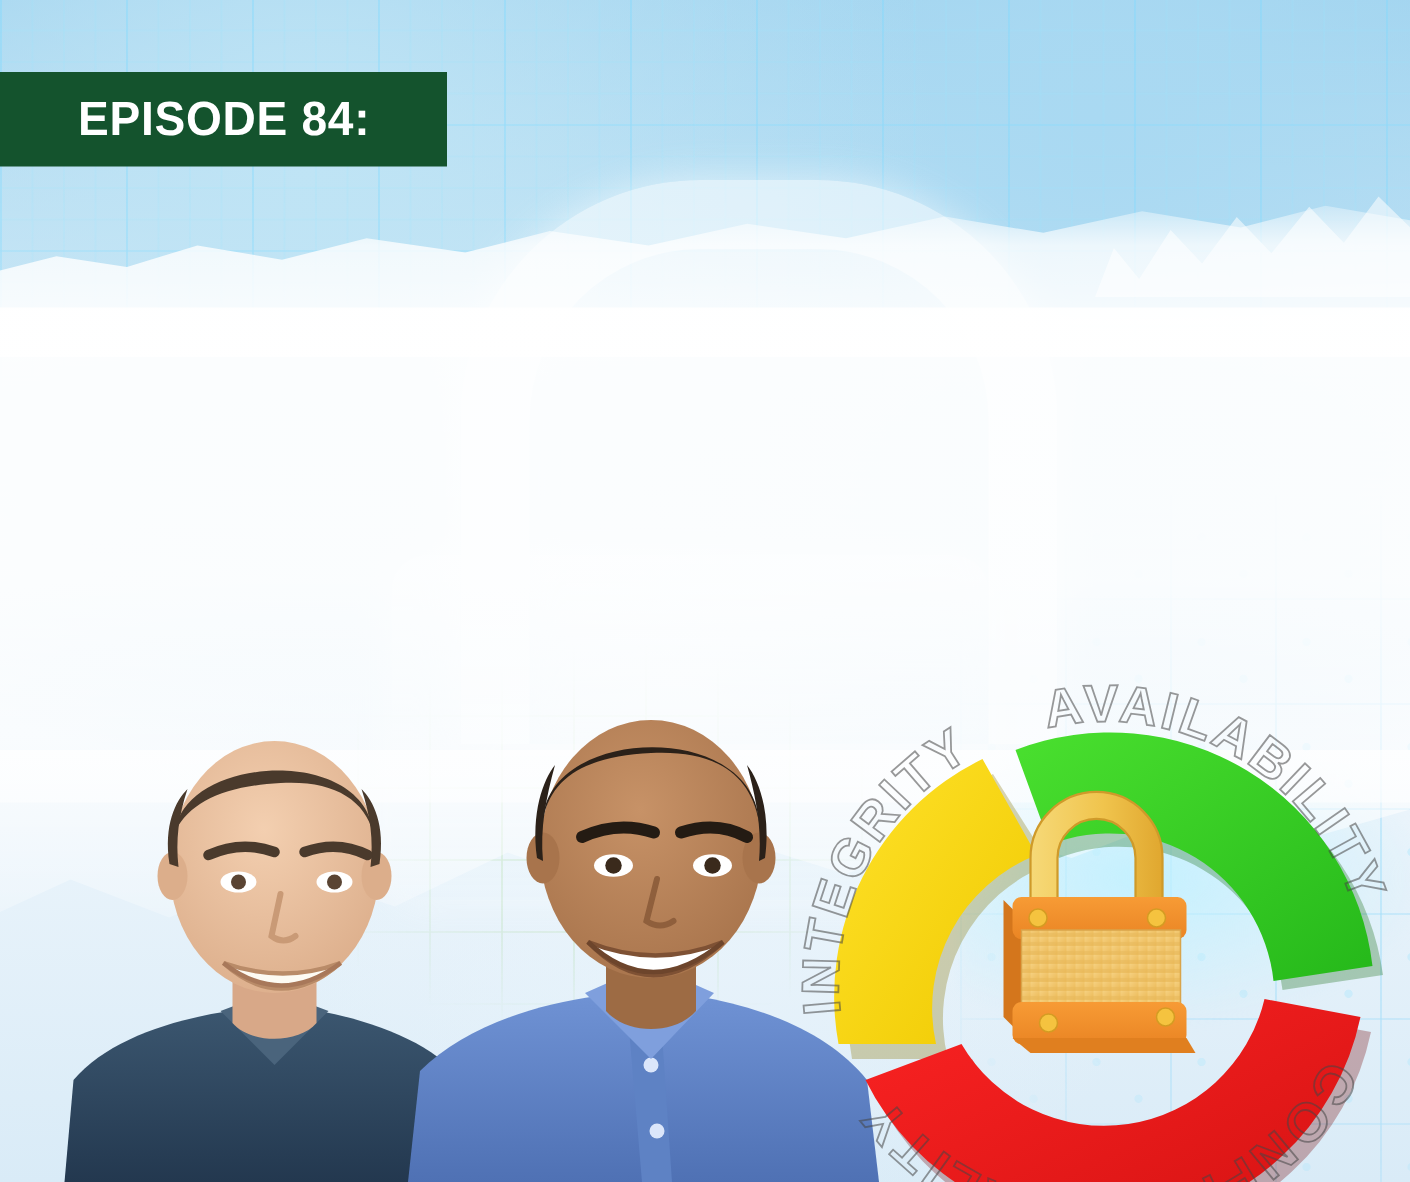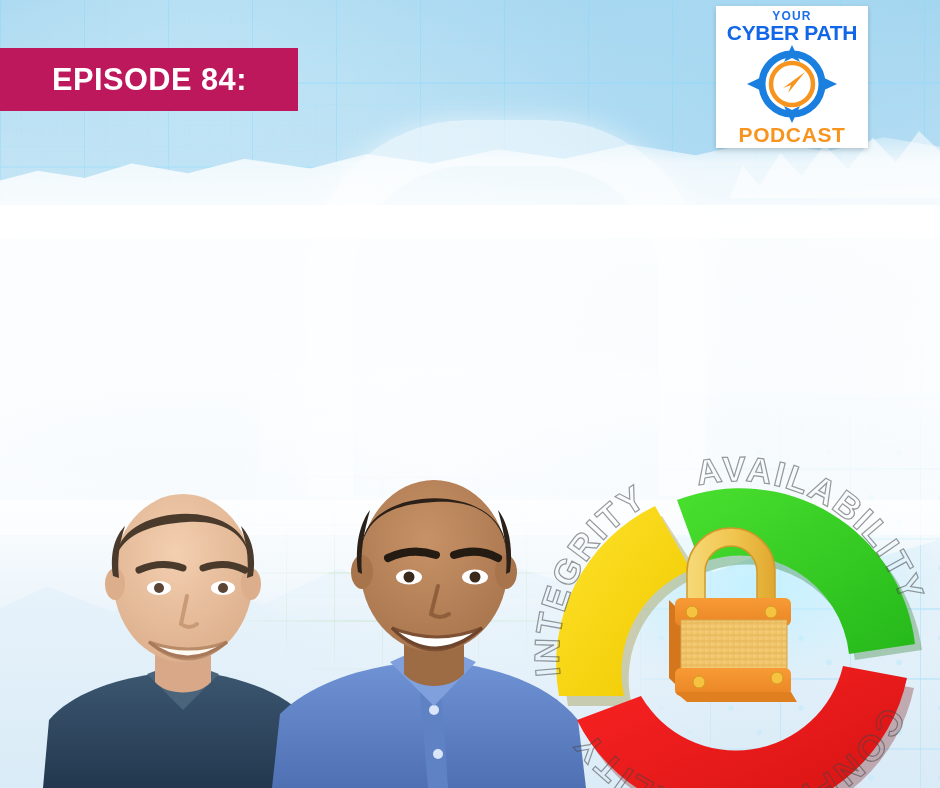--- a/index.html
+++ b/index.html
@@ -98,21 +98,21 @@
   }
   .torn-right-edge{
     position:absolute;right:0;top:112px;width:210px;height:86px;
     background:rgba(255,255,255,.55);
     clip-path:polygon(0% 100%,6% 62%,14% 86%,24% 48%,34% 74%,45% 38%,56% 66%,68% 30%,79% 58%,90% 22%,100% 46%,100% 100%);
   }
 
   
   .episode-badge{
     position:absolute;left:0;top:48px;width:298px;height:63px;
-    background:#be185d;
+    background:#14532d;
     display:flex;align-items:center;justify-content:center;
   }
   .episode-badge span{
     color:#ffffff;
     font-family:"Liberation Sans", sans-serif;
     font-weight:bold;
     font-size:32px;
     letter-spacing:.5px;
     transform:scaleX(.96);
   }
@@ -228,39 +228,20 @@
 
   <div class="torn-top"></div>
   <div class="torn-main"></div>
   <div class="torn-right-edge"></div>
   <div class="torn-bottom"></div>
 
   <div class="episode-badge">
     <span>EPISODE 84:</span>
   </div>
 
-  <div class="logo">
-    <div class="logo-your">YOUR</div>
-    <div class="logo-cyberpath">CYBER PATH</div>
-    <div class="logo-compass">
-      <svg viewBox="0 0 90 78" width="90" height="78">
-
-        <g fill="#1b7fe0">
-          <path d="M45 0 L53 17 L45 13 L37 17 Z"></path>
-          <path d="M90 39 L73 47 L77 39 L73 31 Z"></path>
-          <path d="M45 78 L37 61 L45 65 L53 61 Z"></path>
-          <path d="M0 39 L17 31 L13 39 L17 47 Z"></path>
-        </g>
-        <circle cx="45" cy="39" r="30" fill="none" stroke="#1b7fe0" stroke-width="7"></circle>
-        <circle cx="45" cy="39" r="21" fill="none" stroke="#f7941e" stroke-width="4.5"></circle>
-        <path d="M58 27 L41 48 L44 40 L36 43 Z" fill="#f7941e"></path>
-      </svg>
-    </div>
-    <div class="logo-podcast">PODCAST</div>
-  </div>
 
 
   <div class="host" style="left:35px;width:300px;height:330px;">
     <svg viewBox="0 0 300 330" width="300" height="330">
       <defs>
         <linearGradient id="shirtL" x1="0" y1="0" x2="0" y2="1">
           <stop offset="0%" stop-color="#3b566f"></stop>
             <stop offset="100%" stop-color="#23384f"></stop>
         </linearGradient>
         <radialGradient id="skinL" cx="45%" cy="35%" r="70%">

